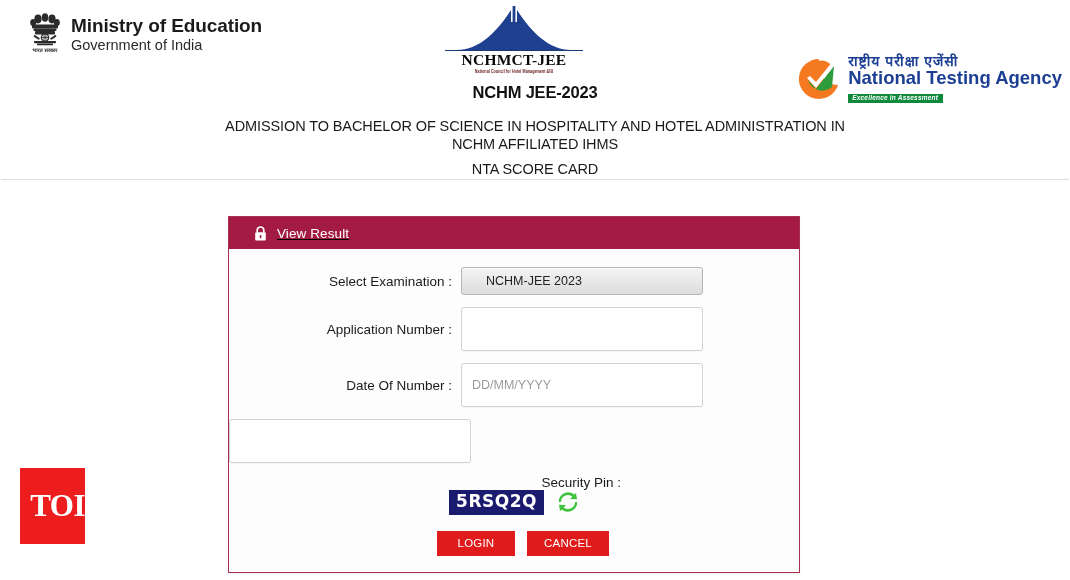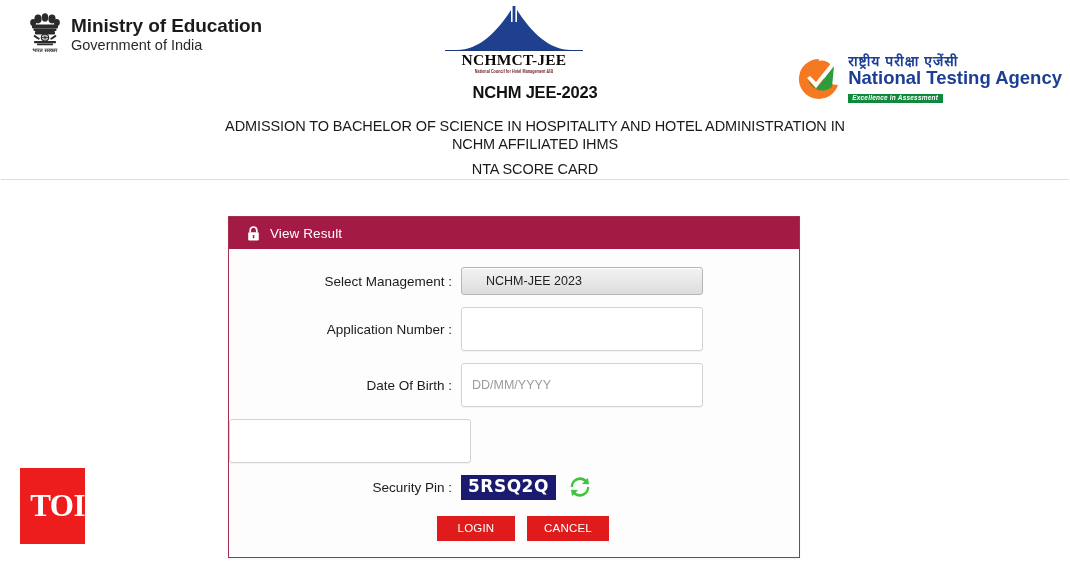--- a/index.html
+++ b/index.html
@@ -135,21 +135,21 @@
     left: 228px; top: 36px;
     width: 572px;
     border: 1px solid #a8304f;
     background: #fdfdfd;
     box-shadow: 0 1px 2px rgba(0,0,0,0.06);
   }
   .panel-head {
     height: 32px;
     background: #a31b45;
     display: flex; align-items: center;
-    padding-left: 18px; gap: 10px;
+    padding-left: 25px; gap: 10px; text-decoration: underline;
   }
   .lock-icon { width: 13px; height: 15px; display: block; }
   .panel-title {
     color: #ffffff; font-size: 13.5px; letter-spacing: 0.1px;
   }
   .panel-body {
     background: #fdfdfd;
     padding: 18px 0 16px 0;
   }
 
@@ -181,21 +181,21 @@
     border: 1px solid #d3d3d3;
     border-radius: 3px;
     background: #ffffff;
     font-size: 12.5px; color: #222222;
     display: flex; align-items: center;
     padding-left: 10px;
     box-shadow: 0 1px 1px rgba(0,0,0,0.04);
   }
   .inp .ph { color: #9b9b9b; }
 
-  .captcha-row { margin-top: 0; margin-bottom: 16px; }
+  .captcha-row { margin-top: 0; margin-bottom: 16px; flex-direction: column; }
   .captcha-wrap { display: flex; align-items: center; gap: 13px; }
   .captcha {
     background: #1a1a6e;
     color: #ffffff;
     font-size: 17px; font-weight: bold;
     letter-spacing: 0.5px;
     padding: 2px 7px 3px 7px;
     line-height: 1.15;
     font-family: "DejaVu Sans", "Liberation Sans", sans-serif;
   }
@@ -331,39 +331,39 @@
             <rect x="1.2" y="6.3" width="10.6" height="8.2" rx="1.1" fill="#ffffff"></rect>
             <rect x="5.8" y="9" width="1.5" height="3.2" fill="#a31b45"></rect>
           </svg>
         </span>
         <span class="panel-title">View Result</span>
       </div>
 
       <div class="panel-body">
 
         <div class="frow">
-          <div class="flabel">Select Management :</div>
+          <div class="flabel">Select Examination :</div>
           <div class="fctl">
             <div class="sel">
               <span>NCHM-JEE 2023</span>
             </div>
           </div>
         </div>
 
         <div class="frow">
           <div class="flabel">Application Number :</div>
           <div class="fctl">
             <div class="inp">
               <span></span>
             </div>
           </div>
         </div>
 
         <div class="frow">
-          <div class="flabel">Date Of Birth :</div>
+          <div class="flabel">Date Of Number :</div>
           <div class="fctl">
             <div class="inp">
               <span class="ph">DD/MM/YYYY</span>
             </div>
           </div>
         </div>
 
         <div class="frow">
           <div class="fctl">
             <div class="inp">

